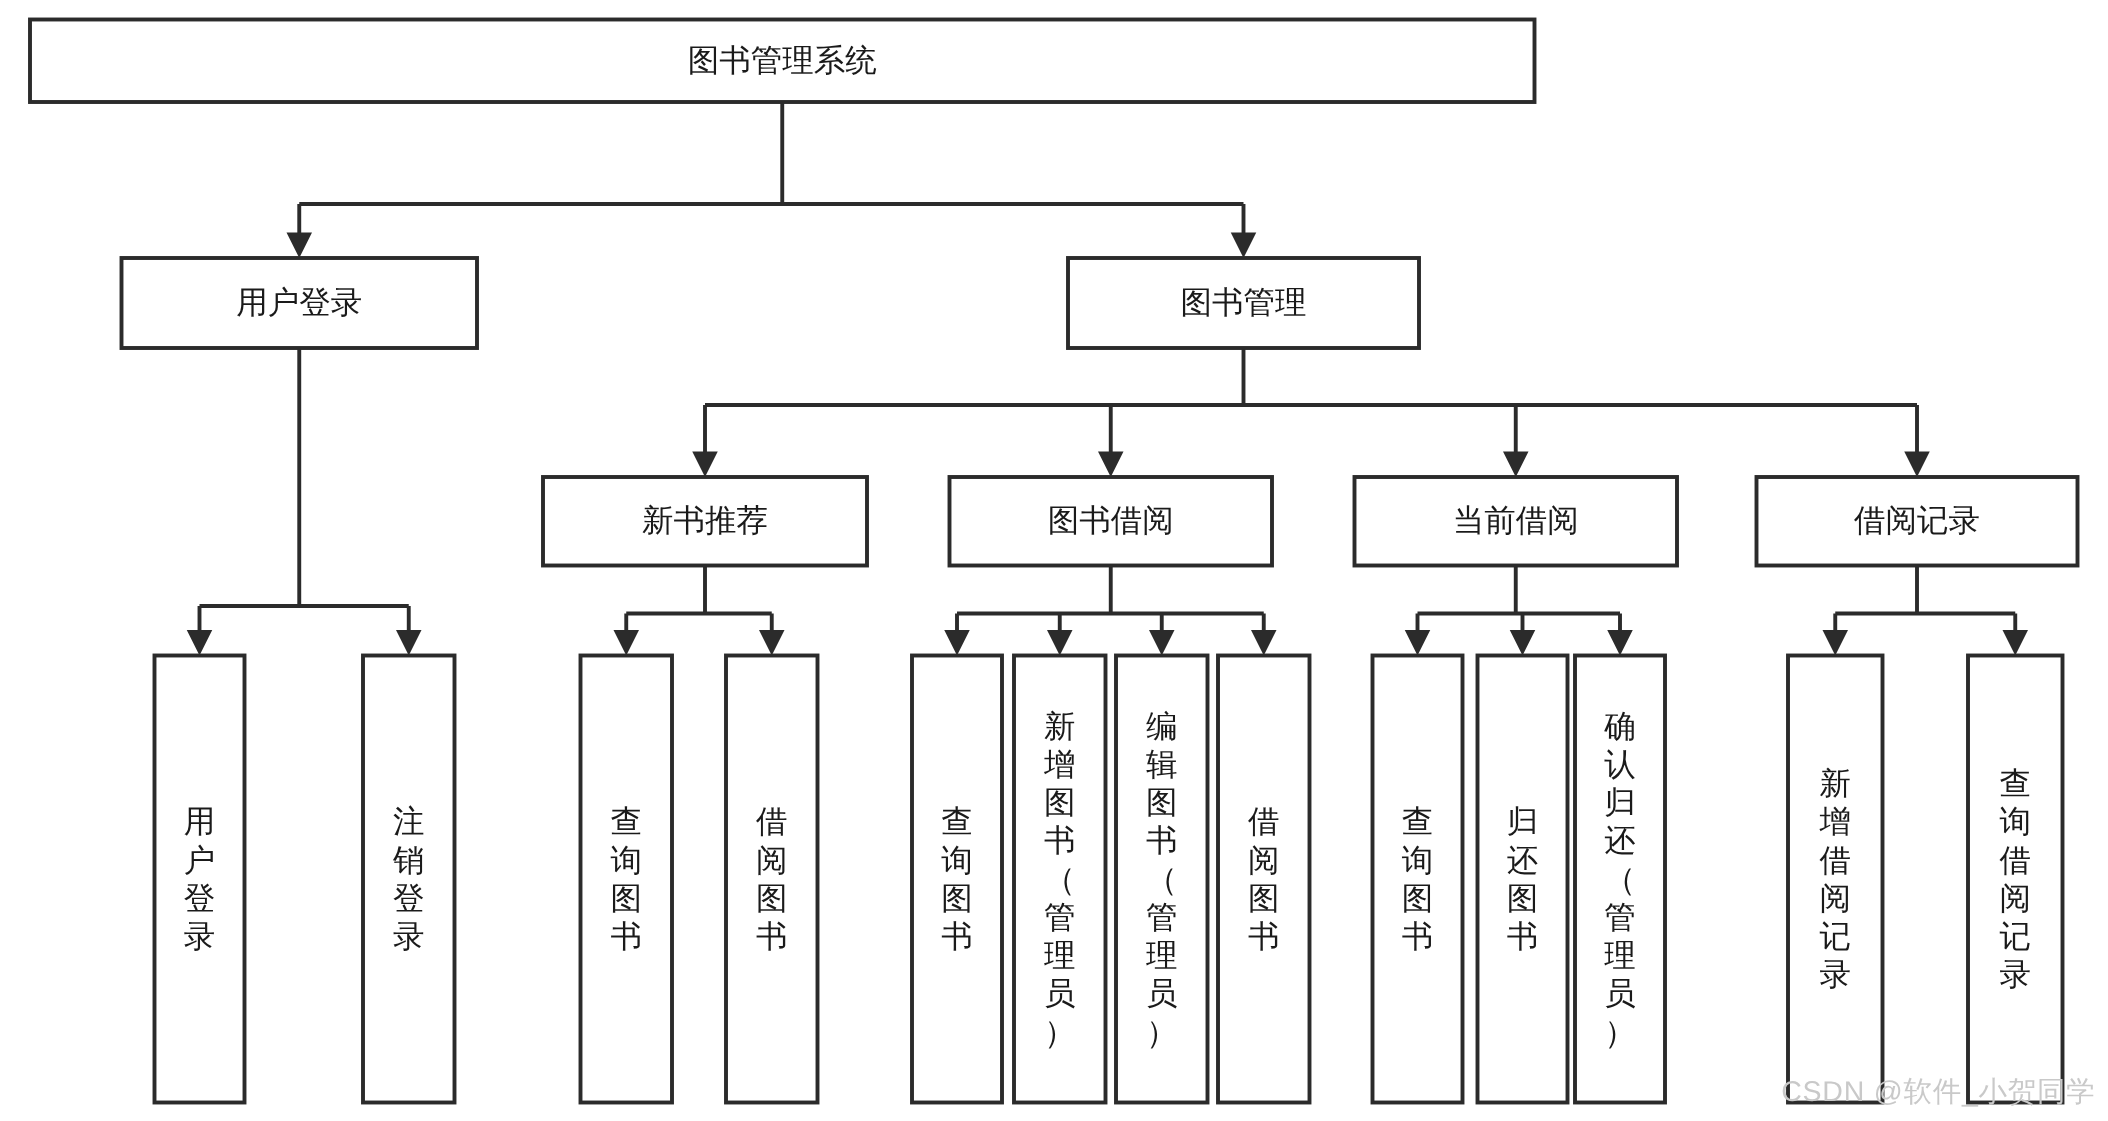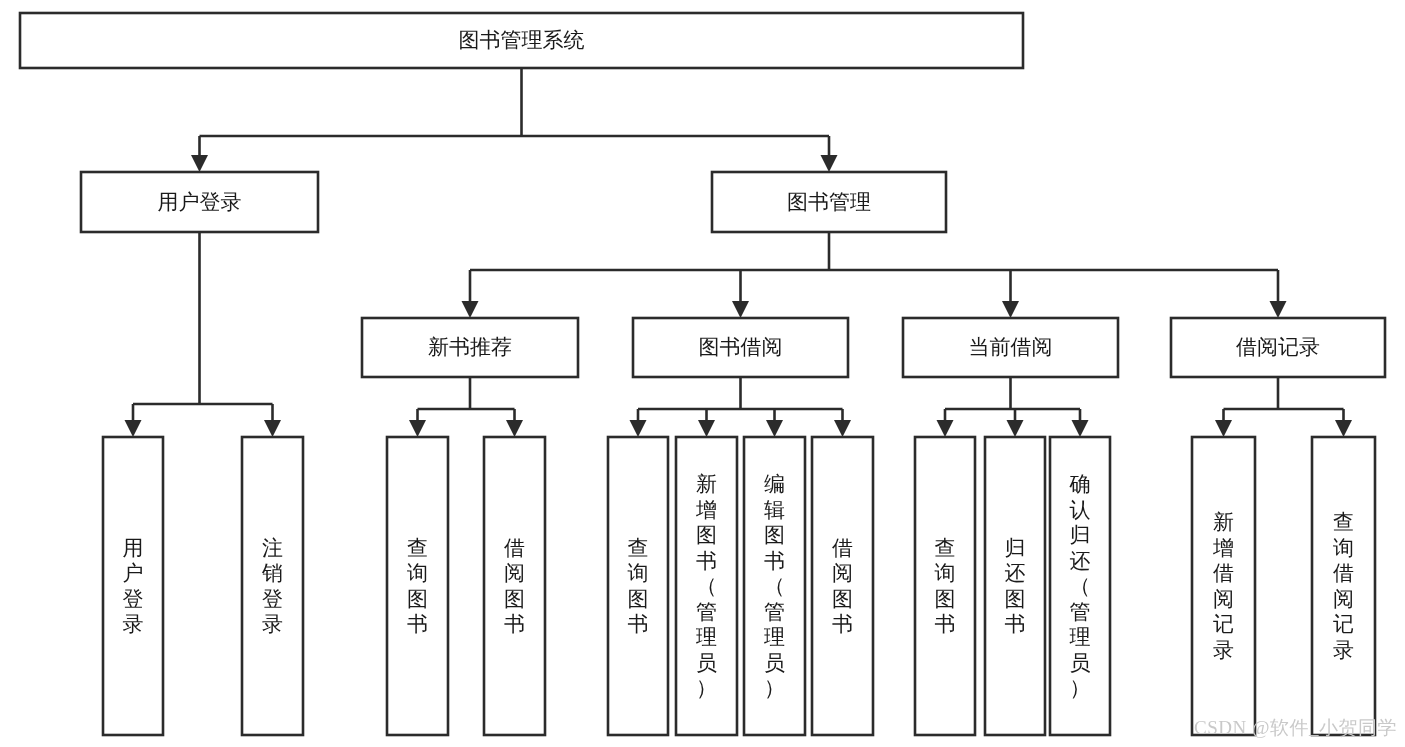--- a/index.html
+++ b/index.html
@@ -54,21 +54,21 @@
     font-family: "Liberation Sans", "DejaVu Sans", sans-serif;
     font-size: 21px;
     fill: #1a1a1a;
     text-anchor: middle;
     white-space: pre;
   }
   .watermark {
     position: absolute;
     right: 8px;
     bottom: 6px;
-    font-family: Liberation Serif, serif;
+    font-family: Liberation Sans, sans-serif;
     font-size: 19px;
     color: #c9c9c9;
     letter-spacing: 0.5px;
     user-select: none;
     pointer-events: none;
   }
 </style>
 </head>
 <body>
 

